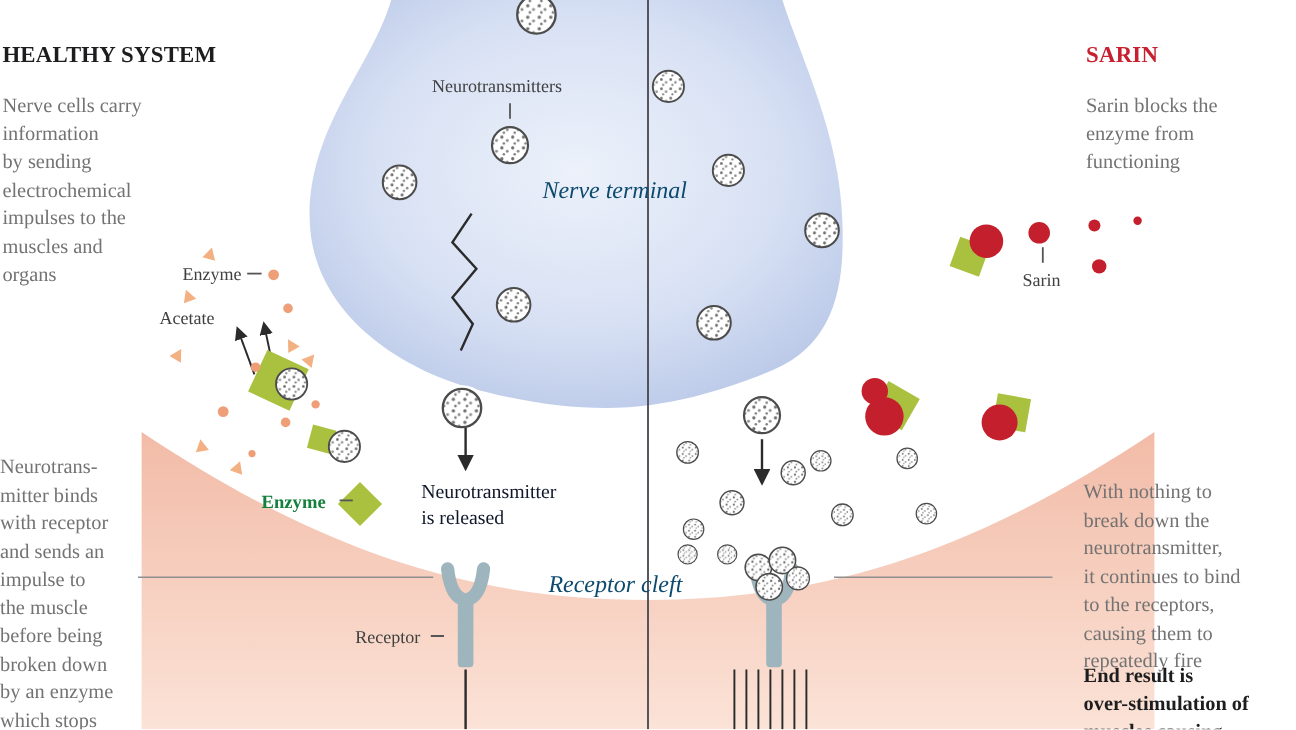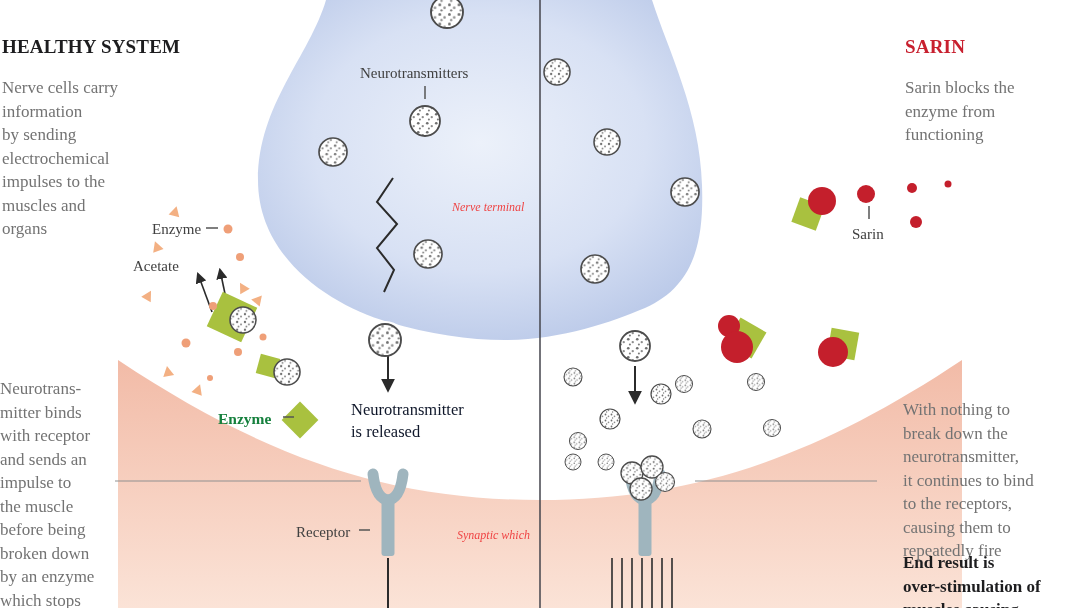--- a/index.html
+++ b/index.html
@@ -8,21 +8,21 @@
     font-family:Liberation Serif, serif;color:#2b2b2b;
   }
   #diagram{position:absolute;left:0;top:0;}
   .txt{position:absolute;white-space:pre-line;}
   .heading{font-size:19px;font-weight:700;letter-spacing:.2px;color:#1d1d1f;}
   .heading.red{color:#c8202f;}
   .para{font-size:17px;line-height:23.5px;color:#737373;}
   .para.bold{font-weight:700;color:#1d1d1f;}
   .label{font-size:15px;line-height:19px;color:#404040;}
   .label.bold{font-weight:700;color:#15803d;}
-  .label.ital{font-style:italic;font-size:12px;color:#ef4444;margin-top:48px;}
+  .label.ital{font-style:italic;font-size:20px;color:#0c4a6e;}
   .released{font-size:16.5px;line-height:22px;color:#0f172a;}
 </style>
 </head>
 <body>
 
 <div id="stage">
 
   <svg id="diagram" width="1080" height="608" viewBox="0 0 1080 608">
     <defs>
       <radialGradient id="bulbg" cx="50%" cy="42%" r="68%">
@@ -214,17 +214,17 @@
 over-stimulation of
 muscles causing</div>
 
   <div class="txt label" style="left:360px;top:64px;">Neurotransmitters</div>
   <div class="txt label ital" style="left:452px;top:150px;">Nerve terminal</div>
   <div class="txt label" style="left:152px;top:220px;">Enzyme</div>
   <div class="txt label" style="left:133px;top:257px;">Acetate</div>
   <div class="txt label bold" style="left:218px;top:409px;font-size:15.5px;">Enzyme</div>
   <div class="txt released" style="left:351px;top:399px;width:150px;">Neurotransmitter
 is released</div>
-  <div class="txt label ital" style="left:457px;top:478px;">Synaptic which</div>
+  <div class="txt label ital" style="left:457px;top:478px;">Receptor cleft</div>
   <div class="txt label" style="left:296px;top:523px;">Receptor</div>
   <div class="txt label" style="left:852px;top:225px;">Sarin</div>
 
 </div>
 
 </body></html>

